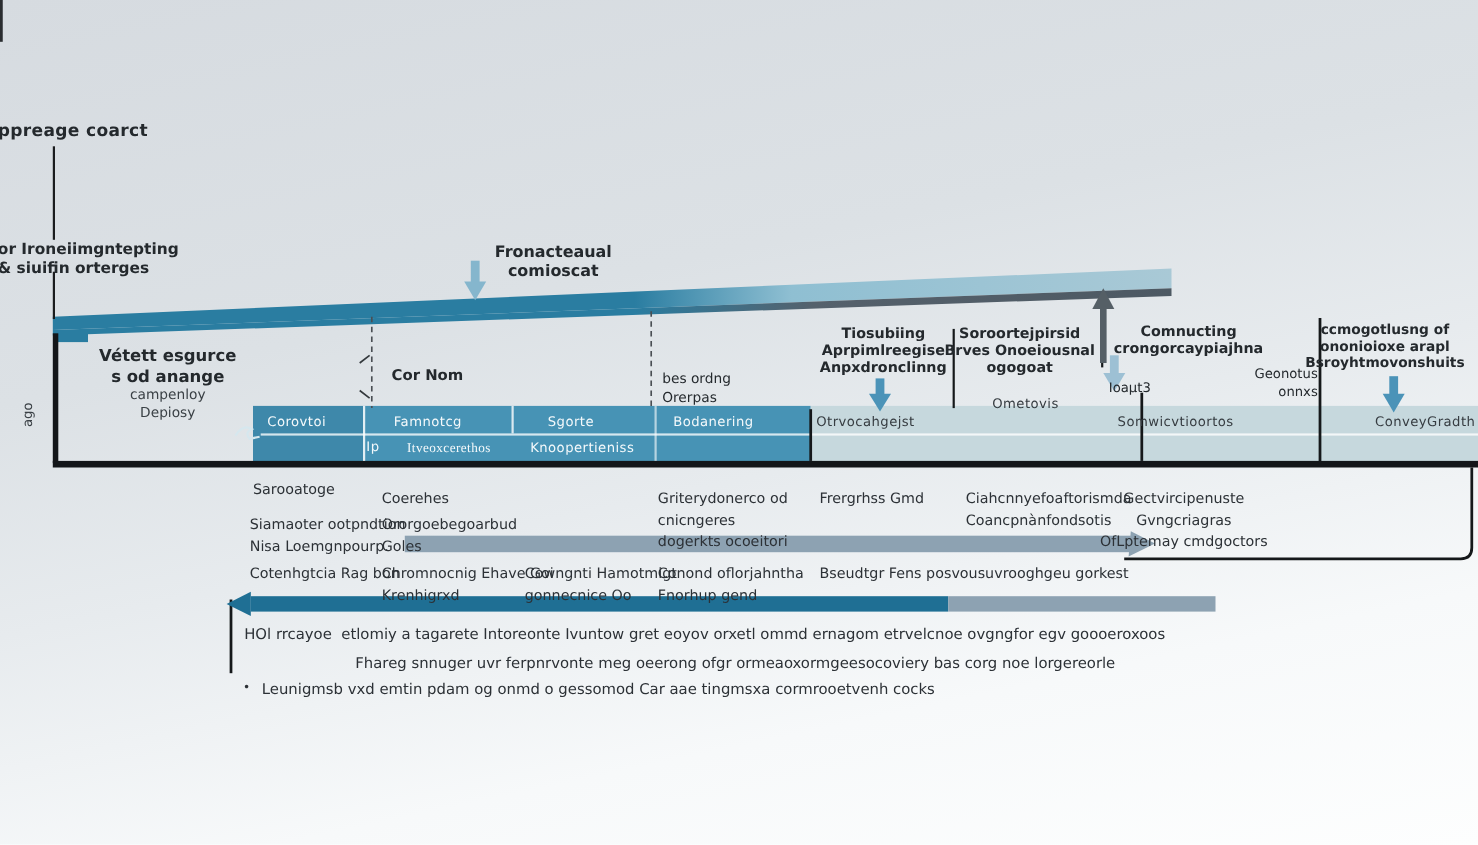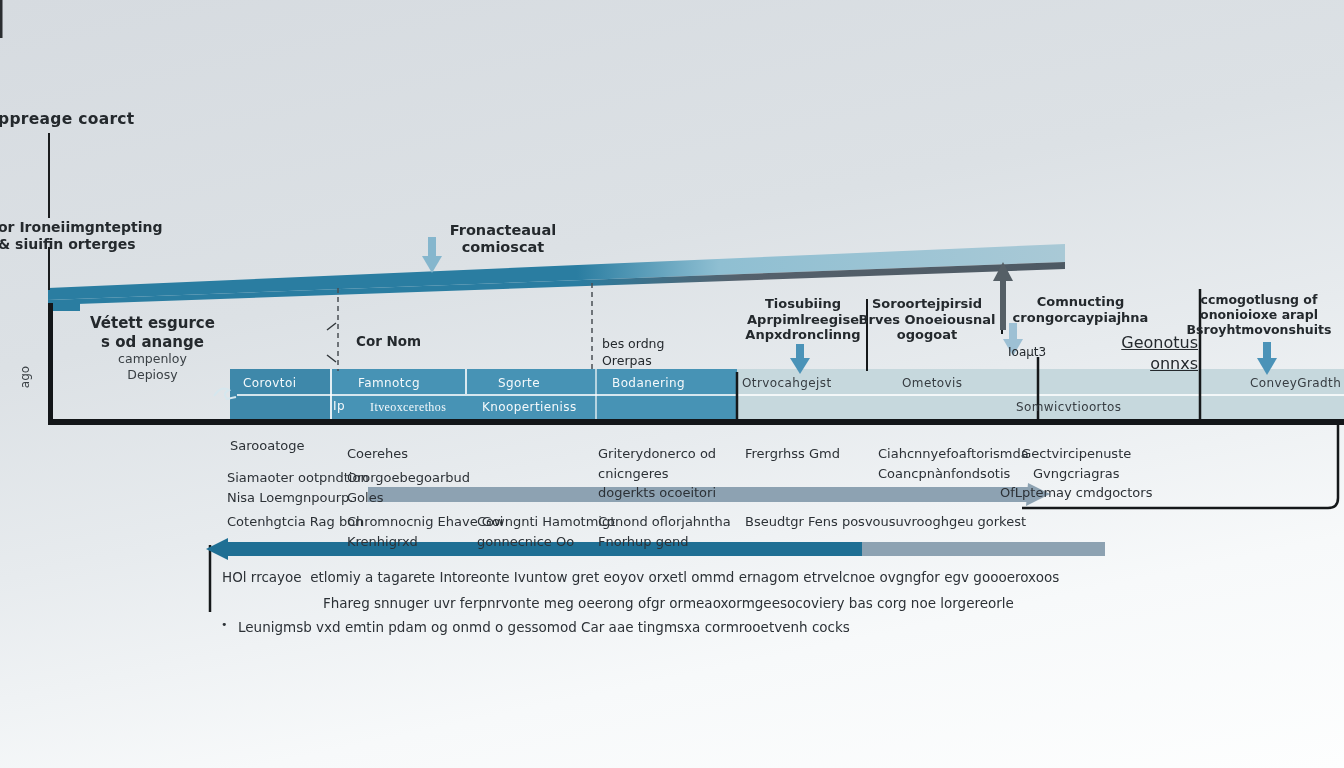--- a/index.html
+++ b/index.html
@@ -128,33 +128,33 @@
 
   <div class="lbl bold ctr" style="left:728px;top:296px;width:150px;font-size:13px;line-height:1.2;">Tiosubiing
 Aprpimlreegise
 Anpxdronclinng</div>
   <div class="lbl bold ctr" style="left:852px;top:296px;width:150px;font-size:13px;line-height:1.2;">Soroortejpirsid
 Brves Onoeiousnal
 ogogoat</div>
   <div class="lbl bold ctr" style="left:998px;top:294px;width:165px;font-size:13px;line-height:1.2;">Comnucting
 crongorcaypiajhna</div>
   <div class="lbl" style="left:1008px;top:345px;font-size:12px;">Ioaµt3</div>
-  <div class="lbl rgt" style="left:1116px;top:333px;width:82px;font-size:16px;line-height:1.3;text-decoration:underline;">Geonotus
+  <div class="lbl rgt" style="left:1116px;top:333px;width:82px;font-size:12px;line-height:1.3;">Geonotus
 onnxs</div>
   <div class="lbl bold ctr" style="left:1178px;top:292px;width:162px;font-size:12.5px;line-height:1.2;">ccmogotlusng of
 ononioioxe arapl
 Bsroyhtmovonshuits</div>
 
   <div class="bandlbl" style="left:243px;top:376px;">Corovtoi</div>
   <div class="bandlbl" style="left:358px;top:376px;">Famnotcg</div>
   <div class="bandlbl" style="left:498px;top:376px;">Sgorte</div>
   <div class="bandlbl" style="left:612px;top:376px;">Bodanering</div>
   <div class="bandlbl dk" style="left:742px;top:376px;">Otrvocahgejst</div>
-  <div class="bandlbl dk" style="left:902px;top:376px;text-align:center;">Ometovis</div>
-  <div class="bandlbl dk" style="left:1016px;top:376px;margin-top:24px;">Somwicvtioortos</div>
+  <div class="bandlbl dk" style="left:902px;top:360px;text-align:center;">Ometovis</div>
+  <div class="bandlbl dk" style="left:1016px;top:376px;">Somwicvtioortos</div>
   <div class="bandlbl dk" style="left:1250px;top:376px;">ConveyGradth</div>
   <div class="bandlbl" style="left:333px;top:399px;">Ip</div>
   <div class="bandlbl" style="left:370px;top:400px;font-family:Liberation Serif, serif;">Itveoxcerethos</div>
   <div class="bandlbl" style="left:482px;top:400px;">Knoopertieniss</div>
 
   <div class="lbl col" style="left:230px;top:436px;">Sarooatoge</div>
   <div class="lbl col" style="left:227px;top:468px;">Siamaoter ootpndtion
 Nisa Loemgnpourp.</div>
   <div class="lbl col" style="left:227px;top:512px;">Cotenhgtcia Rag bon</div>
 

